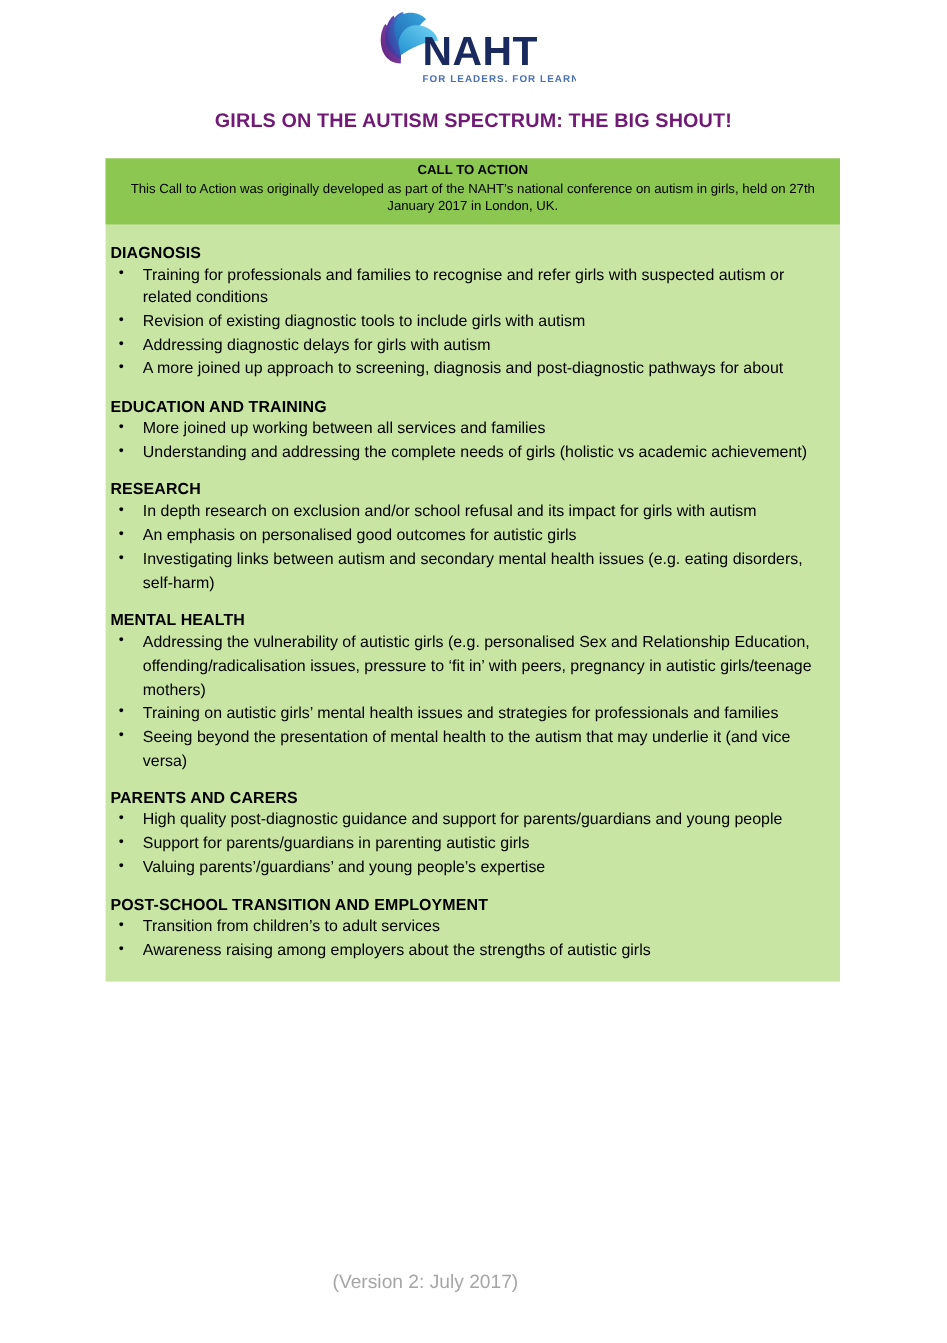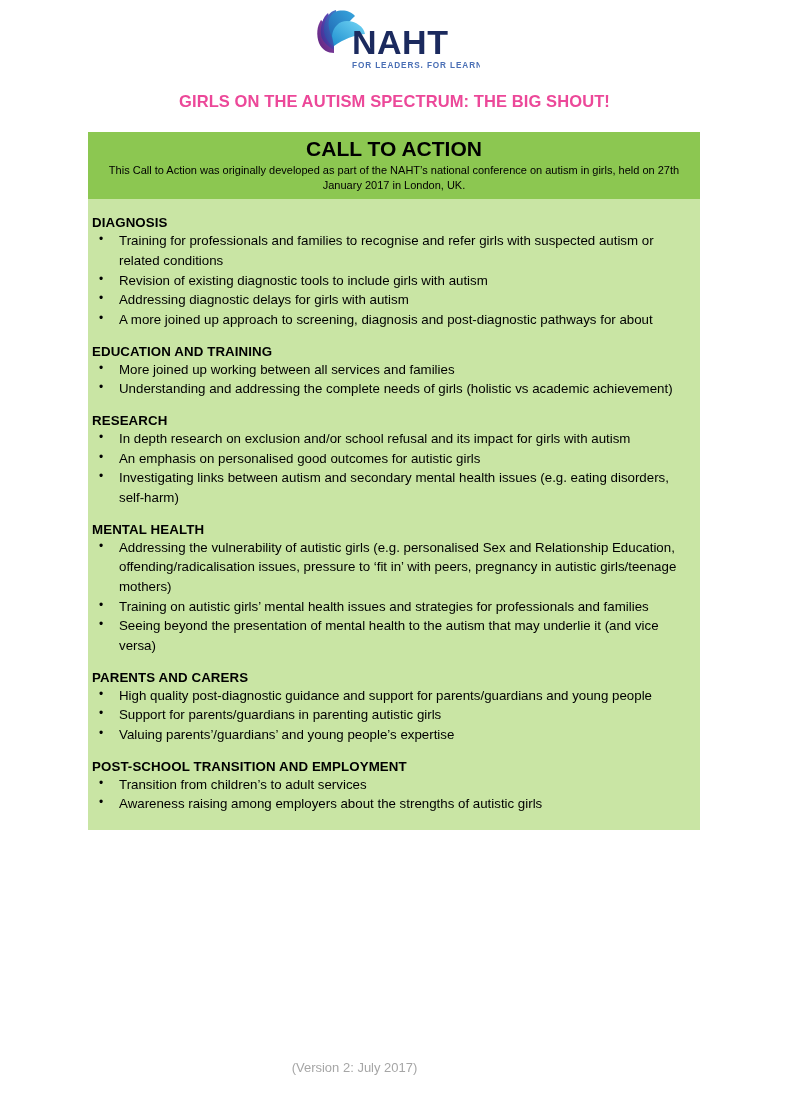--- a/index.html
+++ b/index.html
@@ -34,38 +34,38 @@
   .logo svg { display: block; }
 
   
   .doc-title {
     text-align: center;
     font-size: 16.5px;
     font-weight: bold;
     letter-spacing: 0.1px;
     margin: 14px 0 0 0;
     padding: 0 40px;
-    color: #ec4899;
+    color: #701a75;
   }
 
   
   .panel {
     position: absolute;
     left: 88px;
     top: 132px;
     width: 612px;
     background: #c9e5a4;
   }
   .panel-header {
     background: #8cc751;
     padding: 4px 14px 7px 14px;
     text-align: center;
   }
   .panel-header .cta-title {
-    font-size: 21px;
+    font-size: 11px;
     font-weight: bold;
     line-height: 1.25;
     margin: 0 0 1px 0;
   }
   .panel-header .cta-sub {
     font-size: 11px;
     line-height: 1.32;
     margin: 0;
     padding: 0 6px;
   }
@@ -108,21 +108,21 @@
 
   
   .footer {
     position: absolute;
     left: 0;
     top: 1060px;
     width: 100%;
     text-align: center;
     padding-right: 80px;
     box-sizing: border-box;
-    font-size: 13px;
+    font-size: 16px;
     color: #a6a6a6;
   }
 </style>
 </head>
 <body>
 
 <div class="logo-wrap">
   <div class="logo">
     <svg width="170" height="72" viewBox="0 0 170 72" xmlns="http://www.w3.org/2000/svg">
       <defs>

